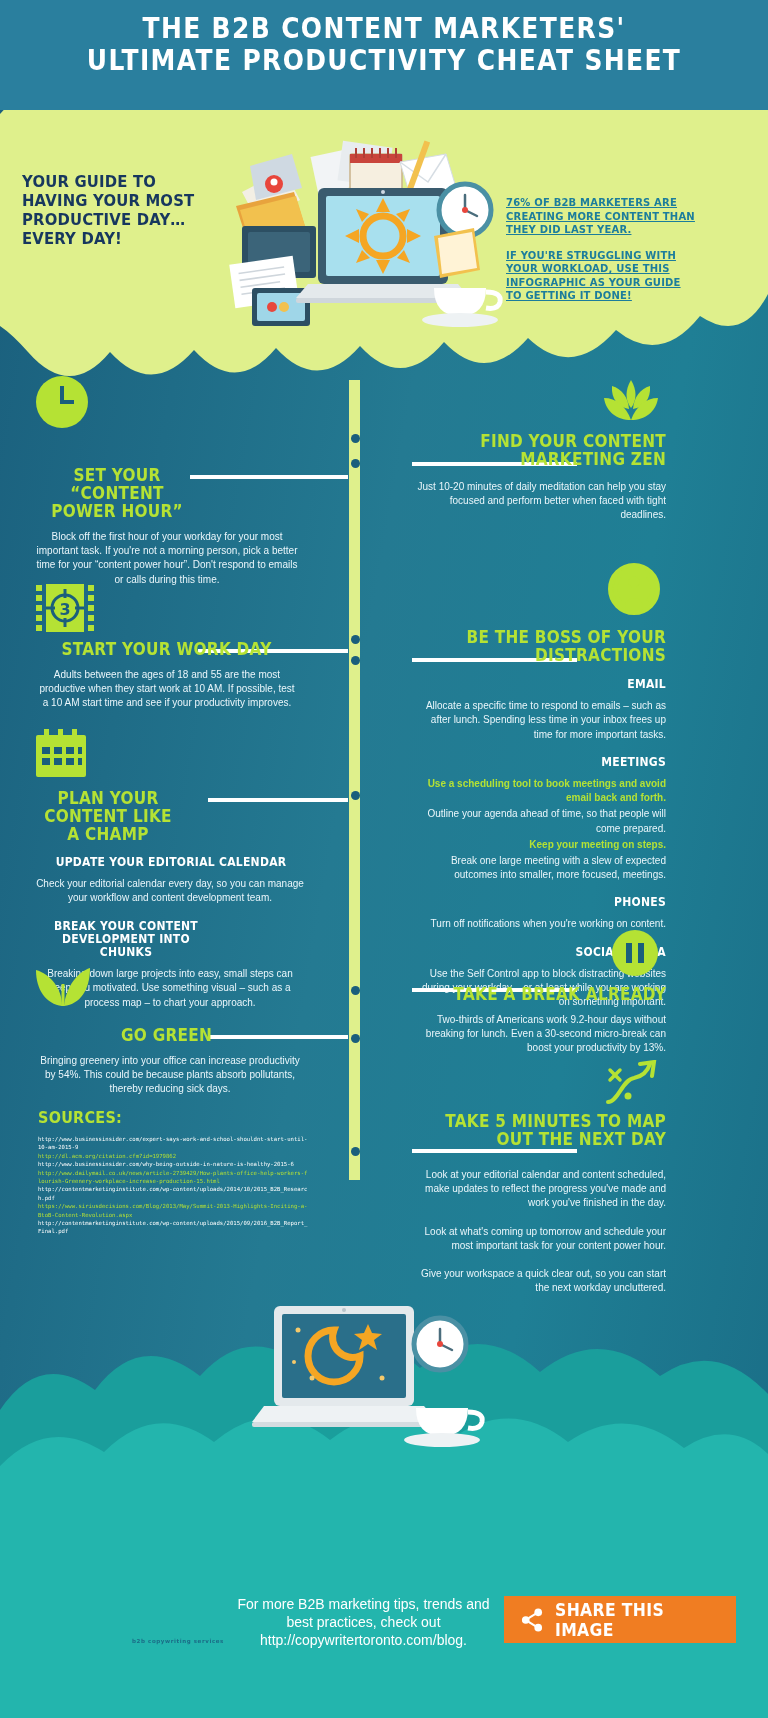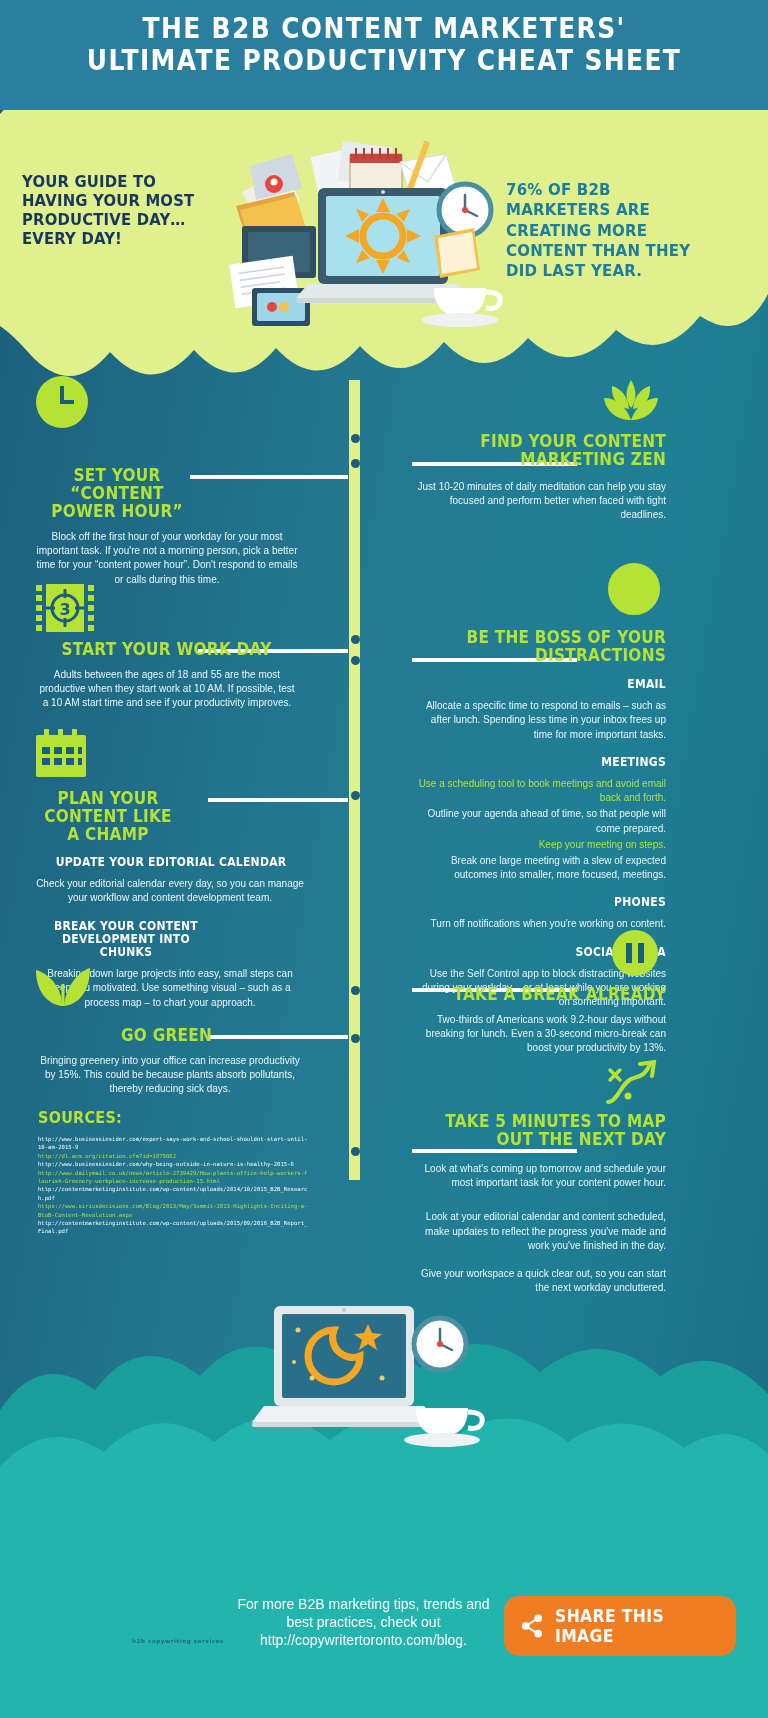--- a/index.html
+++ b/index.html
@@ -32,24 +32,24 @@
 
   
   .intro-head {
     position:absolute; left:22px; top:172px; width:215px;
     color:#17375e; font-family:"DejaVu Sans", sans-serif;
     font-weight:bold; font-size:16.5px; line-height:1.16;
     letter-spacing:0.2px; text-transform:uppercase;
     transform:scaleX(0.9); transform-origin:left top;
   }
   .intro-right {
-    position:absolute; left:506px; top:180px; width:190px;
+    position:absolute; left:506px; top:196px; width:190px;
     color:#1c7d9c; font-family:"DejaVu Sans", sans-serif;
-    font-weight:bold; font-size:15px; line-height:1.35;
-    letter-spacing:0.2px; text-transform:uppercase;
+    font-weight:bold; font-size:10px; line-height:1.35;
+    letter-spacing:0.2px; text-transform:uppercase;text-decoration:underline;
   }
   .intro-right p + p { margin-top:12px; }
 
   
   .spine {
     position:absolute; left:349px; top:380px; width:11px; height:800px;
     background:#dff08c;
   }
   .spine-dot {
     position:absolute; width:9px; height:9px; border-radius:50%;
@@ -79,21 +79,21 @@
     letter-spacing:0.3px; text-transform:uppercase;
     transform:scaleX(0.9); transform-origin:left top;
     margin-top:14px;
   }
   .blk.right .h-white-sm { transform-origin:right top; }
 
   .body-txt {
     color:#eaf6fb; font-size:10px; line-height:1.42;
     margin-top:8px; font-family:"Liberation Sans", sans-serif;
   }
-  .body-txt.lime { color:#b5e234; }
+  .body-txt.lime { color:#b5e234;font-weight:bold; }
   .body-txt.tight { margin-top:2px; }
 
   
   .icon { position:absolute; }
   .ico-lime { fill:#b5e234; }
 
   
   .sources-h {
     position:absolute; left:38px; top:1108px;
     color:#b5e234; font-family:"DejaVu Sans", sans-serif;
@@ -120,24 +120,23 @@
     font-family:"DejaVu Sans", sans-serif; font-size:5.5px;
     color:#1b6b86; letter-spacing:0.6px; font-weight:bold;
   }
   .footer-txt {
     position:absolute; left:236px; top:1596px; width:255px;
     text-align:center; color:#ffffff;
     font-family:"Liberation Sans", sans-serif;
     font-size:14px; line-height:1.28;
   }
   .share-btn {
-    position:absolute; left:504px; top:1596px; width:232px; height:60px;
+    position:absolute; left:504px; top:1596px; width:232px; height:47px;
     background:#f07d22; display:flex; align-items:center; gap:10px;
     padding-left:16px;
-    border-radius:15px;
   }
   .share-label {
     color:#ffffff; font-family:"DejaVu Sans", sans-serif;
     font-weight:bold; font-size:17px; letter-spacing:0.4px;
     text-transform:uppercase; transform:scaleX(0.92); transform-origin:left center;
   }
 </style>
 </head>
 <body>
 
@@ -158,20 +157,21 @@
 
   <div class="title">
     <div>THE B2B CONTENT MARKETERS'</div>
     <div>ULTIMATE PRODUCTIVITY CHEAT SHEET</div>
   </div>
 
   <div class="intro-head">YOUR GUIDE TO HAVING YOUR MOST PRODUCTIVE DAY… EVERY DAY!</div>
 
   <div class="intro-right">
     <p>76% OF B2B MARKETERS ARE CREATING MORE CONTENT THAN THEY DID LAST YEAR.</p>
+    <p>IF YOU'RE STRUGGLING WITH YOUR WORKLOAD, USE THIS INFOGRAPHIC AS YOUR GUIDE TO GETTING IT DONE!</p>
   </div>
 
   <svg class="icon" style="left:222px;top:140px;" width="300" height="195" viewBox="0 0 300 195">
 
     <rect x="92" y="12" width="44" height="38" fill="#f2f4f6" transform="rotate(-12 114 31)"></rect>
     <rect x="118" y="4" width="50" height="40" fill="#e8ecef" transform="rotate(8 143 24)"></rect>
     <path d="M20,52 L62,30 L78,60 L36,82 Z" fill="#f3efe4"></path>
     <path d="M28,26 L70,14 L80,48 L34,60 Z" fill="#cfd9e2"></path>
     <circle cx="52" cy="44" r="9" fill="#e8463c"></circle>
     <circle cx="52" cy="42" r="3.5" fill="#fff"></circle>
@@ -378,37 +378,37 @@
   </div>
 
   <svg class="icon" style="left:36px;top:960px;" width="54" height="46" viewBox="0 0 54 46">
     <path class="ico-lime" d="M26,46 C26,28 14,14 0,10 C0,30 10,44 26,46 Z"></path>
     <path class="ico-lime" d="M28,46 C30,26 42,12 54,8 C54,30 44,44 28,46 Z"></path>
     <path d="M27,46 L27,24" stroke="#b5e234" stroke-width="3" fill="none"></path>
   </svg>
   <div class="rule" style="left:208px;top:1035px;width:140px;"></div>
   <div class="blk left" style="left:36px;top:1026px;width:290px;">
     <div class="h-lime">GO GREEN</div>
-    <div class="body-txt" style="width:268px;margin-top:10px;">Bringing greenery into your office can increase productivity by 15%. This could be because plants absorb pollutants, thereby reducing sick days.</div>
+    <div class="body-txt" style="width:268px;margin-top:10px;">Bringing greenery into your office can increase productivity by 54%. This could be because plants absorb pollutants, thereby reducing sick days.</div>
   </div>
 
   <svg class="icon" style="left:604px;top:1060px;" width="56" height="48" viewBox="0 0 56 48">
     <path d="M4,42 C14,42 18,20 30,18 C40,16 44,10 46,4" fill="none" stroke="#b5e234" stroke-width="4" stroke-linecap="round"></path>
     <path d="M36,4 L50,2 L48,16" fill="none" stroke="#b5e234" stroke-width="4" stroke-linecap="round"></path>
     <g stroke="#b5e234" stroke-width="3.5" stroke-linecap="round">
       <line x1="6" y1="10" x2="16" y2="20"></line>
         <line x1="16" y1="10" x2="6" y2="20"></line>
     </g>
     <circle cx="24" cy="36" r="3.5" class="ico-lime"></circle>
   </svg>
   <div class="rule" style="left:412px;top:1149px;width:165px;"></div>
   <div class="blk right" style="left:410px;top:1112px;width:256px;">
     <div class="h-lime">TAKE 5 MINUTES TO MAP OUT THE NEXT DAY</div>
+    <div class="body-txt" style="margin-top:20px;">Look at your editorial calendar and content scheduled, make updates to reflect the progress you've made and work you've finished in the day.</div>
     <div class="body-txt" style="margin-top:14px;">Look at what's coming up tomorrow and schedule your most important task for your content power hour.</div>
-    <div class="body-txt" style="margin-top:20px;">Look at your editorial calendar and content scheduled, make updates to reflect the progress you've made and work you've finished in the day.</div>
     <div class="body-txt" style="margin-top:14px;">Give your workspace a quick clear out, so you can start the next workday uncluttered.</div>
   </div>
 
   <div class="sources-h">SOURCES:</div>
   <ul class="sources-list">
     <li>http://www.businessinsider.com/expert-says-work-and-school-shouldnt-start-until-10-am-2015-9</li>
     <li class="lime">http://dl.acm.org/citation.cfm?id=1979862</li>
     <li>http://www.businessinsider.com/why-being-outside-in-nature-is-healthy-2015-6</li>
     <li class="lime">http://www.dailymail.co.uk/news/article-2739429/How-plants-office-help-workers-flourish-Greenery-workplace-increase-production-15.html</li>
     <li>http://contentmarketinginstitute.com/wp-content/uploads/2014/10/2015_B2B_Research.pdf</li>

